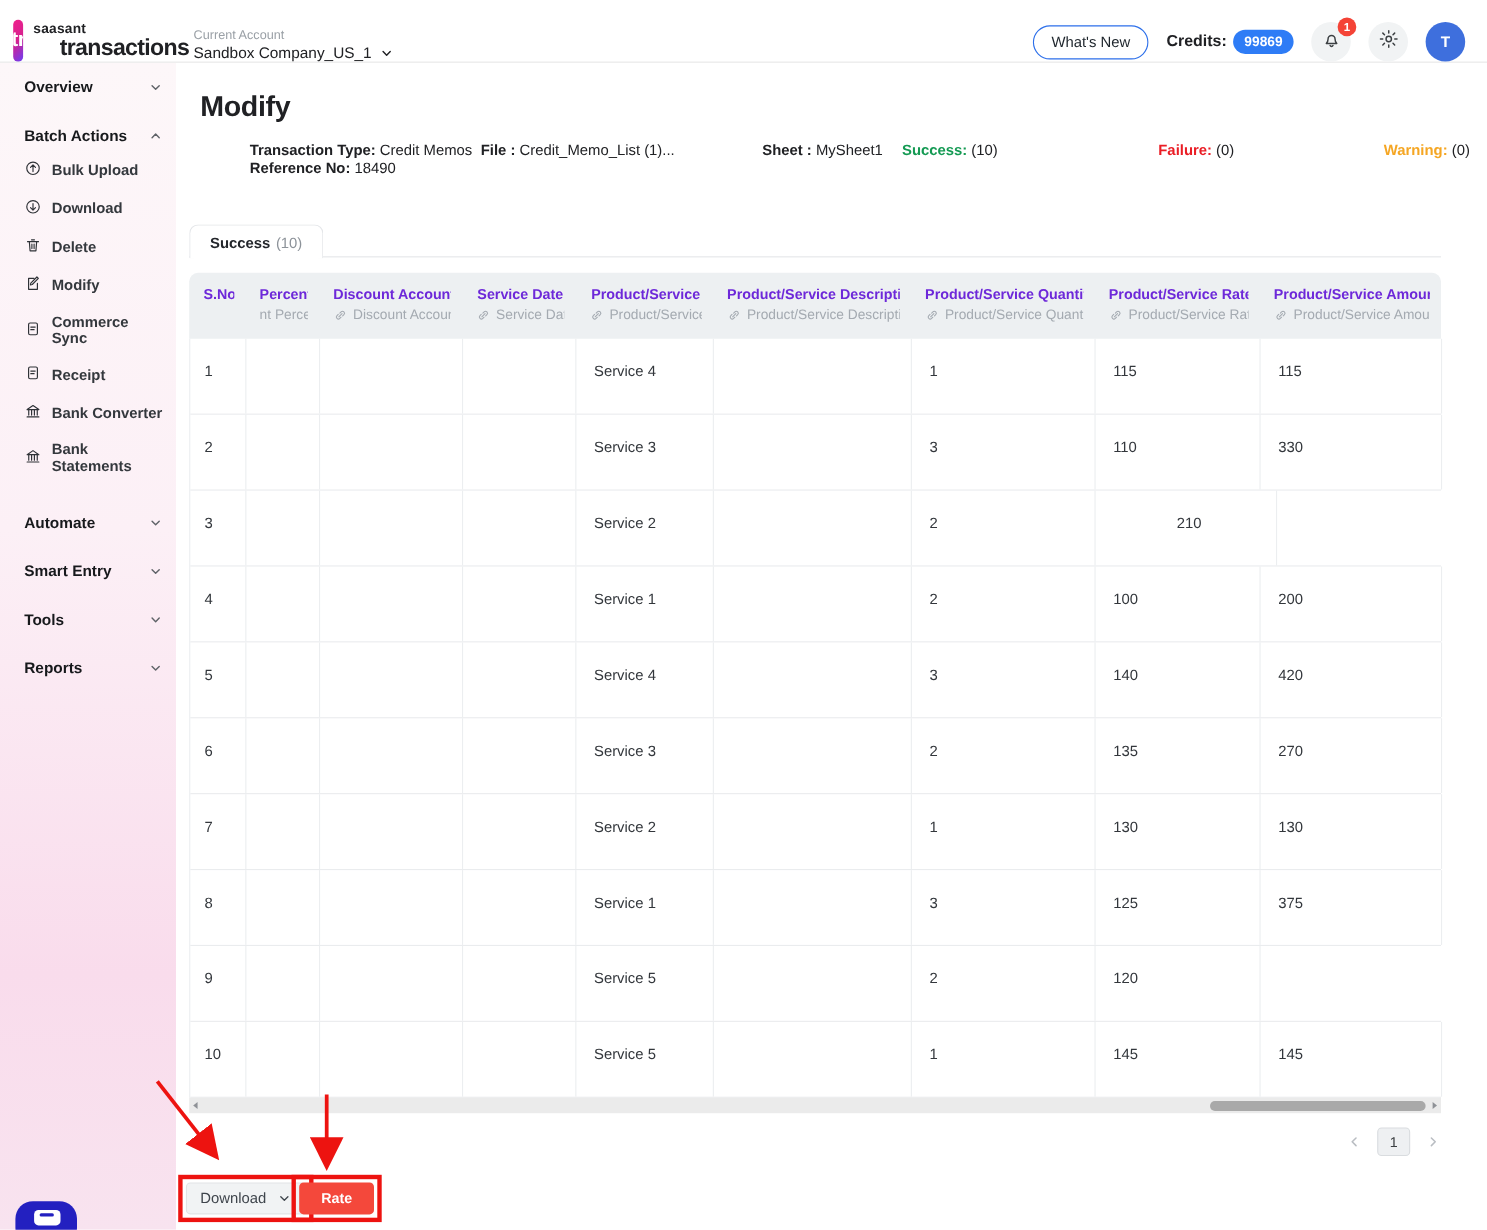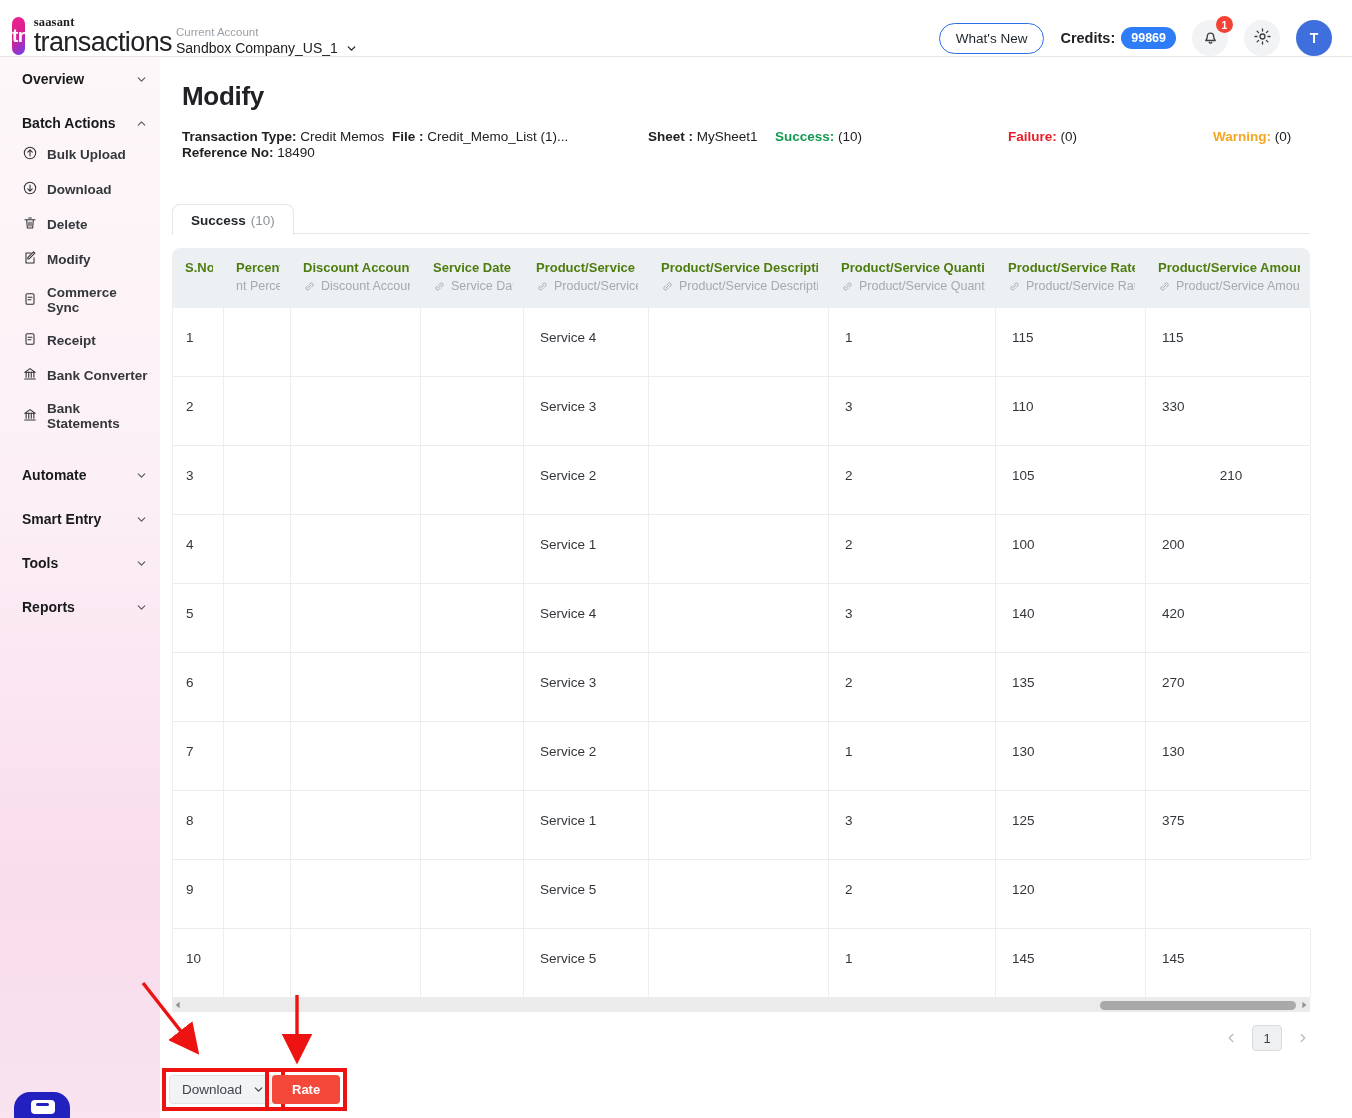--- a/index.html
+++ b/index.html
@@ -9,22 +9,22 @@
 
   
   #header { position:absolute; top:0; left:0; width:1352px; height:57px; background:#fff;
             border-bottom:1px solid #e7e7e7; display:flex; align-items:flex-end; z-index:5; }
   .logo-wrap { display:flex; align-items:center; gap:9px; padding-left:12px; width:172px; }
   .logo-sq { width:38px; height:38px; border-radius:9px; position:relative; overflow:hidden;
              background:linear-gradient(135deg,#f0218c 0%,#d6218f 48%,#6a3ff5 100%);
              display:flex; align-items:center; justify-content:center; }
   .logo-sq span { color:#fff; font-weight:800; font-size:19px; letter-spacing:-0.5px; }
   .brand-text { line-height:1; }
-  .brand-top { font-size:12.5px; font-weight:700; letter-spacing:0.2px;font-family:Liberation Serif, serif; }
-  .brand-bottom { font-size:27px; font-weight:400; letter-spacing:-0.6px; margin-top:1px; }
+  .brand-top { font-size:12.5px; font-weight:700; letter-spacing:0.2px; }
+  .brand-bottom { font-size:21px; font-weight:700; letter-spacing:-0.6px; margin-top:1px;margin-left:24px; }
   .account { margin-left:4px; }
   .account-label { font-size:11.5px; color:#9aa0a6; }
   .account-name { font-size:14px; font-weight:500; color:#202124; display:flex; align-items:center; gap:7px; margin-top:2px;}
   .hdr-right { margin-left:auto; display:flex; align-items:center; gap:16px; padding-right:20px; }
   .whats-new { border:1.6px solid #2c6fea; border-radius:17px; padding:7px 16px; font-size:13.5px;
                font-weight:500; color:#1d242b; background:#fff; cursor:pointer; }
   .credits { display:flex; align-items:center; gap:6px; font-size:14.5px; font-weight:700; }
   .credits-pill { background:var(--accent-blue); color:#fff; font-size:12.5px; font-weight:700;
                   padding:4px 10px; border-radius:12px; }
   .icon-circle { width:36px; height:36px; border-radius:50%; background:#f1f3f4; display:flex;
@@ -43,38 +43,38 @@
   .sb-items { margin-top:6px; }
   .sb-item { display:flex; align-items:center; gap:9px; padding:8px 0 8px 0; cursor:pointer;
              font-size:13.5px; font-weight:600; color:#34383d; }
   .sb-item svg { flex:none; }
   .chev { color:#5f6368; display:flex; }
 
   
   #main { position:absolute; top:57px; left:160px; width:1192px; height:1061px; background:#fff; }
   #page-title { position:absolute; top:24px; left:22px; font-size:26px; font-weight:800; letter-spacing:-0.3px; }
   #infobar { position:absolute; top:72px; left:0; width:1192px; height:46px; font-size:13.5px; }
-  .info-item { position:absolute; top:0; white-space:nowrap; }
+  .info-item { position:absolute; top:0; white-space:nowrap;margin-left:45px; }
   .info-item b { font-weight:700; }
   .lab-success { color:var(--success-green); font-weight:700; }
   .lab-failure { color:var(--failure-red); font-weight:700; }
   .lab-warning { color:var(--warning-orange); font-weight:700; }
 
   #tabbar { position:absolute; top:146px; left:12px; width:1138px; height:31px; border-bottom:1px solid #e4e6e9; }
   #tab-success { display:inline-flex; align-items:center; gap:5px; height:31px; padding:0 18px;
                  background:#fff; border:1px solid #e4e6e9; border-bottom:none; border-radius:8px 8px 0 0;
                  font-size:13.5px; cursor:pointer; position:relative; top:1px; }
   #tab-success .t-label { font-weight:700; color:#23262b; }
   #tab-success .t-count { color:#8d939a; }
 
   
   #table { position:absolute; top:191px; left:12px; width:1138px; }
   #thead { display:flex; background:#edf0f2; border-radius:8px 8px 0 0; height:60px; }
   .th { padding:12px 10px 0 13px; }
-  .th-title { font-size:13px; font-weight:700; color:#4d7c0f; white-space:nowrap; overflow:hidden; }
+  .th-title { font-size:13px; font-weight:700; color:#6d28d9; white-space:nowrap; overflow:hidden;text-align:center; }
   .th-sub { margin-top:4px; font-size:12.5px; color:#a4aab1; display:flex; align-items:center; gap:5px; white-space:nowrap; overflow:hidden; }
   #tbody { border-left:1px solid #eceef0; }
   .tr { display:flex; height:69px; border-bottom:1px solid #eaecee; }
   .td { padding:22px 10px 0 16px; font-size:13.5px; color:#33373c; border-right:1px solid #eceef0; overflow:hidden; white-space:nowrap; }
   .td:first-child { padding-left:13px; }
 
   
   #hscroll { position:absolute; top:941px; left:12px; width:1138px; height:14px; background:#ebebeb; display:flex; align-items:center; }
   .hs-arrow { width:12px; height:14px; display:flex; align-items:center; justify-content:center; color:#8f9297; flex:none; cursor:pointer; }
   #hs-thumb { position:absolute; left:928px; width:196px; height:9px; border-radius:5px; background:#a9a9a9; cursor:grab; }
@@ -430,21 +430,20 @@
             <div class="td" style="width: 165px; flex: 0 0 auto;">330</div>
           </div>
           <div class="tr">
             <div class="td" style="width: 51px; flex: 0 0 auto;">3</div>
             <div class="td" style="width: 67px; flex: 0 0 auto;"></div>
             <div class="td" style="width: 130px; flex: 0 0 auto;"></div>
             <div class="td" style="width: 103px; flex: 0 0 auto;"></div>
             <div class="td" style="width: 125px; flex: 0 0 auto;">Service 2</div>
             <div class="td" style="width: 180px; flex: 0 0 auto;"></div>
             <div class="td" style="width: 167px; flex: 0 0 auto;">2</div>
-            <div class="td" style="width: 150px; flex: 0 0 auto;">105</div>
             <div class="td" style="width: 165px; flex: 0 0 auto; text-align: center;">210</div>
           </div>
           <div class="tr">
             <div class="td" style="width: 51px; flex: 0 0 auto;">4</div>
             <div class="td" style="width: 67px; flex: 0 0 auto;"></div>
             <div class="td" style="width: 130px; flex: 0 0 auto;"></div>
             <div class="td" style="width: 103px; flex: 0 0 auto;"></div>
             <div class="td" style="width: 125px; flex: 0 0 auto;">Service 1</div>
             <div class="td" style="width: 180px; flex: 0 0 auto;"></div>
             <div class="td" style="width: 167px; flex: 0 0 auto;">2</div>

